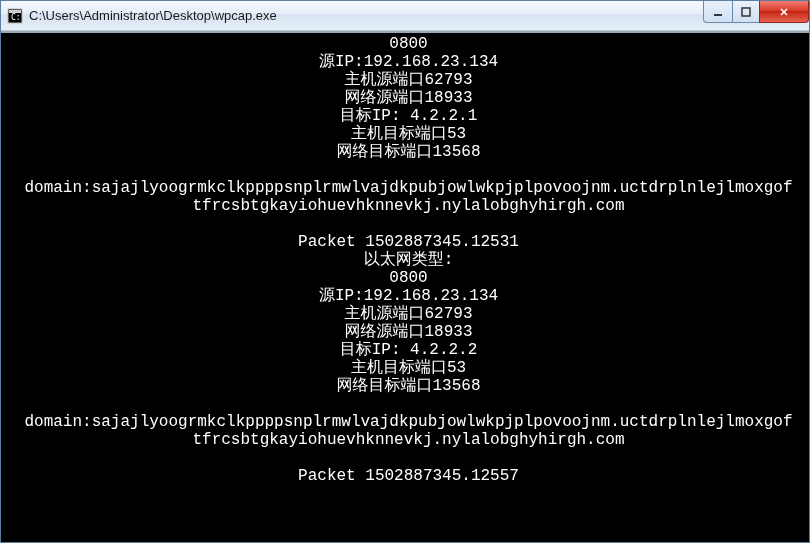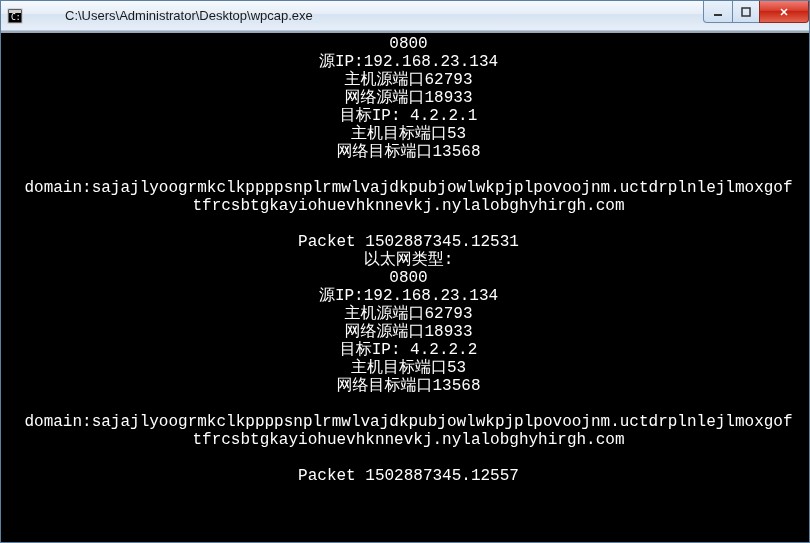--- a/index.html
+++ b/index.html
@@ -22,21 +22,20 @@
     width: 16px; height: 16px;
     margin-right: 6px;
     display: inline-flex; align-items: center; justify-content: center;
   }
   .app-icon svg { width: 16px; height: 16px; }
   .title-text {
     font-size: 13px;
     color: #1a1a1a;
     white-space: nowrap; overflow: hidden; text-overflow: ellipsis;
     flex: 1;
-    margin-left: 36px;
   }
   .win-controls {
     display: flex; align-items: flex-start;
     position: absolute; right: 0; top: 0;
     height: 22px;
   }
   .win-btn {
     width: 35px; height: 22px;
     display: flex; align-items: center; justify-content: center;
     font-size: 10px;

